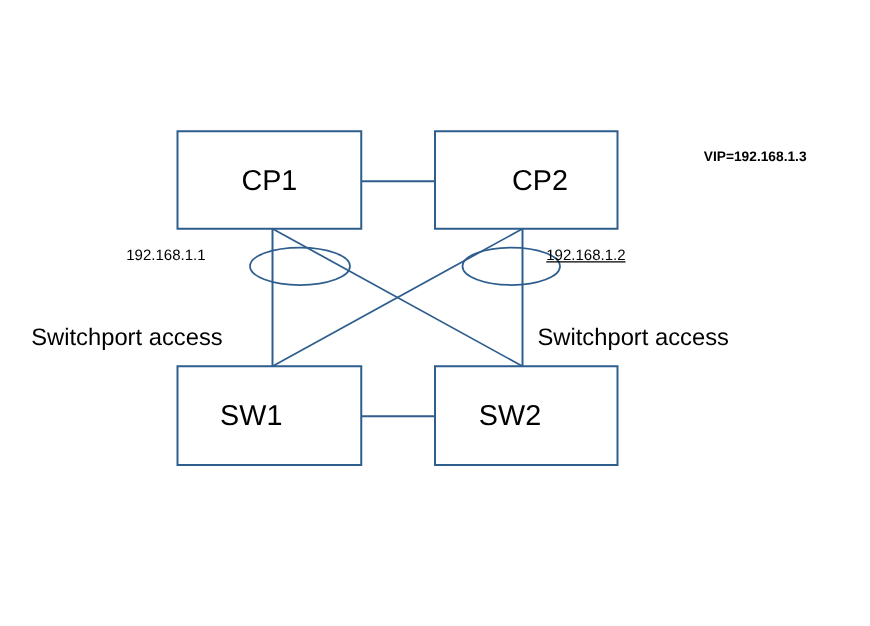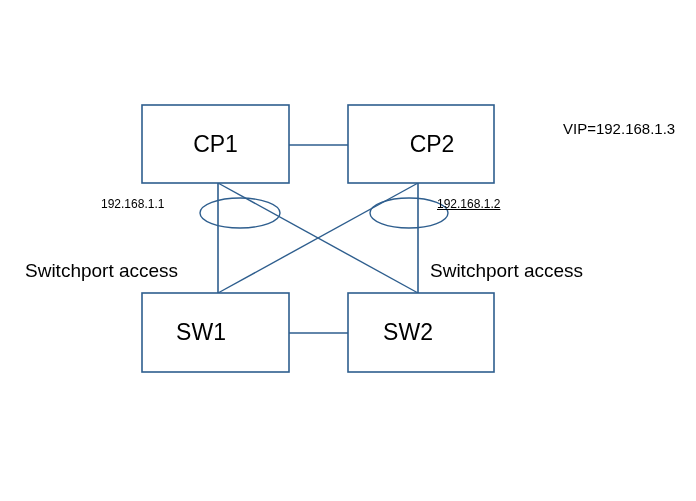--- a/index.html
+++ b/index.html
@@ -38,21 +38,22 @@
     white-space: nowrap;
     line-height: 1;
   }
   .ip-label {
     font-size: 12px;
   }
   .port-label {
     font-size: 19px;
   }
   .vip-label {
-    font-size: 15px;
+    font-size: 11px;
+    font-weight: bold;
   }
 </style>
 </head>
 <body>
 
 <div id="canvas">
 
   <svg id="diagram-svg" viewBox="0 0 696 501" xmlns="http://www.w3.org/2000/svg">
 
     <line x1="218" y1="183" x2="218" y2="293" stroke="#2E5E8E" stroke-width="1.6"></line>

